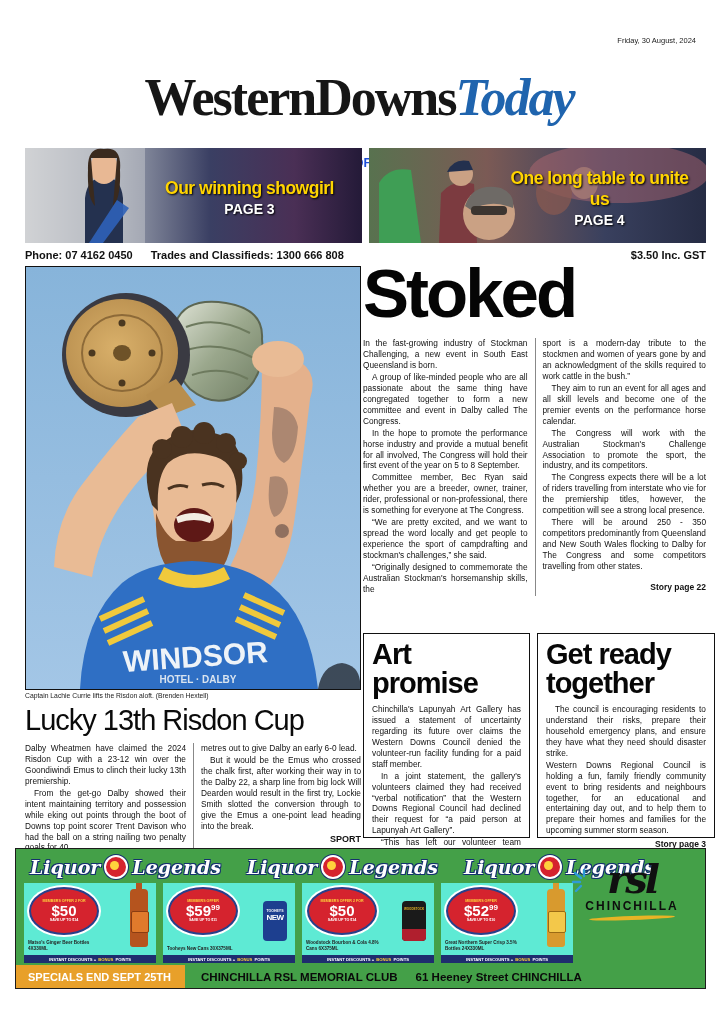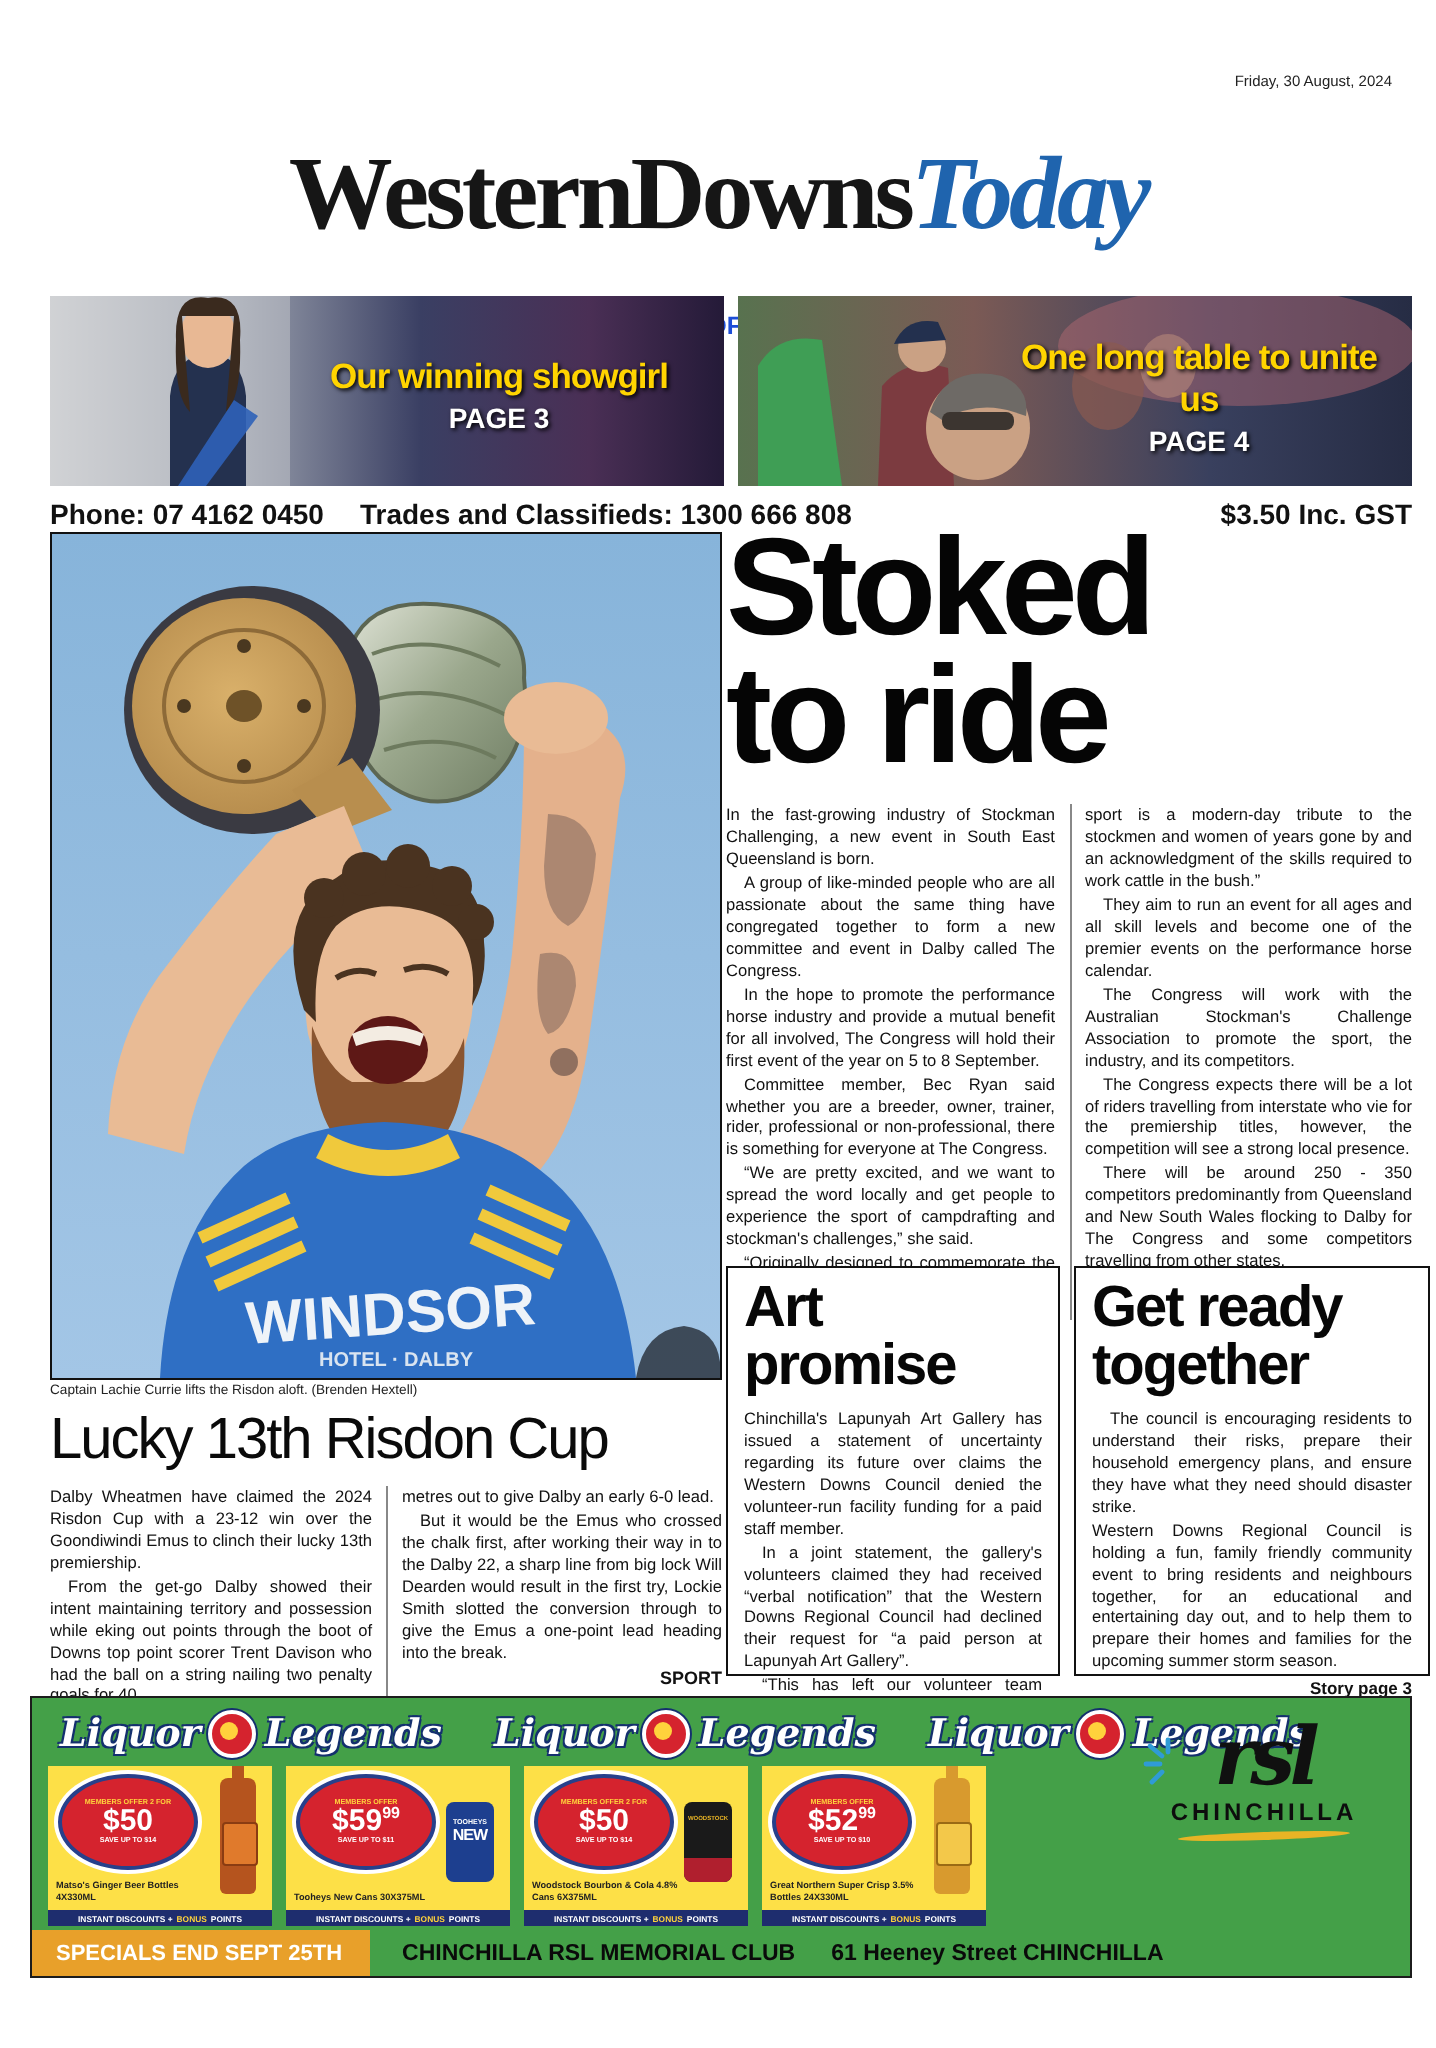--- a/index.html
+++ b/index.html
@@ -17,21 +17,21 @@
   .promos{position:absolute;top:148px;left:25px;width:681px;height:95px;display:flex;gap:7px;justify-content:space-between;}
   .promo{position:relative;flex:1;overflow:hidden;}
   .promo svg{position:absolute;inset:0;width:100%;height:100%;}
   .promo-text{position:absolute;top:50%;transform:translateY(-46%);text-align:center;}
   .promo-left .promo-text{left:120px;right:8px;}
   .promo-right .promo-text{left:130px;right:6px;}
   .promo-title{font-size:17.5px;font-weight:700;letter-spacing:-0.5px;color:#ffd400;text-shadow:1px 1px 2px #000;}
   .promo-page{font-size:14px;font-weight:700;color:#fff;text-shadow:1px 1px 2px #000;margin-top:2px;}
 
   
-  .infoline{position:absolute;top:249px;left:25px;width:681px;display:flex;font-size:14px;font-weight:700;color:#111;align-items:center;}
+  .infoline{position:absolute;top:249px;left:25px;width:681px;display:flex;font-size:11px;font-weight:700;color:#111;align-items:center;}
   .infoline .gap{width:18px;}
   .infoline .price{margin-left:auto;}
 
   
   .main-left{position:absolute;left:25px;top:266px;width:336px;}
   .photo-frame{position:relative;width:336px;height:424px;border:1px solid #111;box-sizing:border-box;background:#8fb9dd;}
   .photo-frame svg{display:block;width:100%;height:100%;}
   .caption{font-size:6.8px;color:#222;margin-top:2px;}
   .risdon-head{font-size:29px;font-weight:400;letter-spacing:-1px;color:#0a0a0a;margin-top:5px;}
   .risdon-cols{display:flex;margin-top:6px;}
@@ -60,21 +60,21 @@
 
   
   .ad{position:absolute;left:15px;top:848px;width:691px;height:141px;background:#44a048;border:1px solid #1c1c1c;box-sizing:border-box;}
   .ad-logos{display:flex;justify-content:flex-start;gap:26px;padding:6px 12px 0 14px;}
   .ll-logo{display:flex;align-items:center;gap:4px;}
   .ll-word{font-family:"DejaVu Serif",serif;font-style:italic;font-weight:700;font-size:19px;color:#fff;
            text-shadow:-1px -1px 0 #14306e,1px -1px 0 #14306e,-1px 1px 0 #14306e,1px 1px 0 #14306e;}
   .ll-circ{width:20px;height:20px;border-radius:50%;background:#d5232e;border:2px solid #fff;box-shadow:0 0 0 1px #14306e;position:relative;}
   .ll-circ:after{content:"";position:absolute;left:4px;top:4px;width:9px;height:9px;border-radius:50%;background:#ffd23c;}
   .ad-cards{position:absolute;left:8px;top:34px;display:flex;gap:7px;}
-  .card{position:relative;width:112px;height:80px;background:#fde047;overflow:hidden;}
+  .card{position:relative;width:132px;height:80px;background:#5eead4;overflow:hidden;}
   .badge{position:absolute;left:5px;top:4px;width:66px;height:44px;border-radius:50%;background:#d5232e;
          border:2px solid #27408b;box-shadow:0 0 0 2px #fff;display:flex;flex-direction:column;align-items:center;justify-content:center;}
   .badge .offer{font-size:3.6px;font-weight:700;color:#ffd23c;text-align:center;line-height:1.1;}
   .badge .price{font-size:15px;font-weight:700;color:#fff;line-height:1;}
   .badge .price sup{font-size:8px;}
   .badge .save{font-size:3.6px;font-weight:700;color:#fff;}
   .card-desc{position:absolute;left:4px;bottom:12px;width:78px;font-size:4.6px;font-weight:700;color:#222;line-height:1.15;}
   .card-strip{position:absolute;left:0;bottom:0;width:100%;height:8px;background:#1e2d6e;color:#fff;
               font-size:4.2px;font-weight:700;display:flex;align-items:center;justify-content:center;gap:2px;}
   .card-strip .bonus{color:#ffd23c;}
@@ -248,21 +248,20 @@
         <p class="body-par">metres out to give Dalby an early 6-0 lead.</p>
         <p class="body-par ind">But it would be the Emus who crossed the chalk first, after working their way in to the Dalby 22, a sharp line from big lock Will Dearden would result in the first try, Lockie Smith slotted the conversion through to give the Emus a one-point lead heading into the break.</p>
         <div class="sport-tag">SPORT</div>
       </div>
     </div>
   </div>
 
   <div class="main-right">
     <div class="lead-head">
       <div>Stoked</div>
-      <div>to ride</div>
     </div>
     <div class="lead-cols">
       <div class="lead-col c1">
         <p class="body-par">In the fast-growing industry of Stockman Challenging, a new event in South East Queensland is born.</p>
         <p class="body-par ind">A group of like-minded people who are all passionate about the same thing have congregated together to form a new committee and event in Dalby called The Congress.</p>
         <p class="body-par ind">In the hope to promote the performance horse industry and provide a mutual benefit for all involved, The Congress will hold their first event of the year on 5 to 8 September.</p>
         <p class="body-par ind">Committee member, Bec Ryan said whether you are a breeder, owner, trainer, rider, professional or non-professional, there is something for everyone at The Congress.</p>
         <p class="body-par ind">“We are pretty excited, and we want to spread the word locally and get people to experience the sport of campdrafting and stockman's challenges,” she said.</p>
         <p class="body-par ind">“Originally designed to commemorate the Australian Stockman's horsemanship skills, the</p>
       </div>

